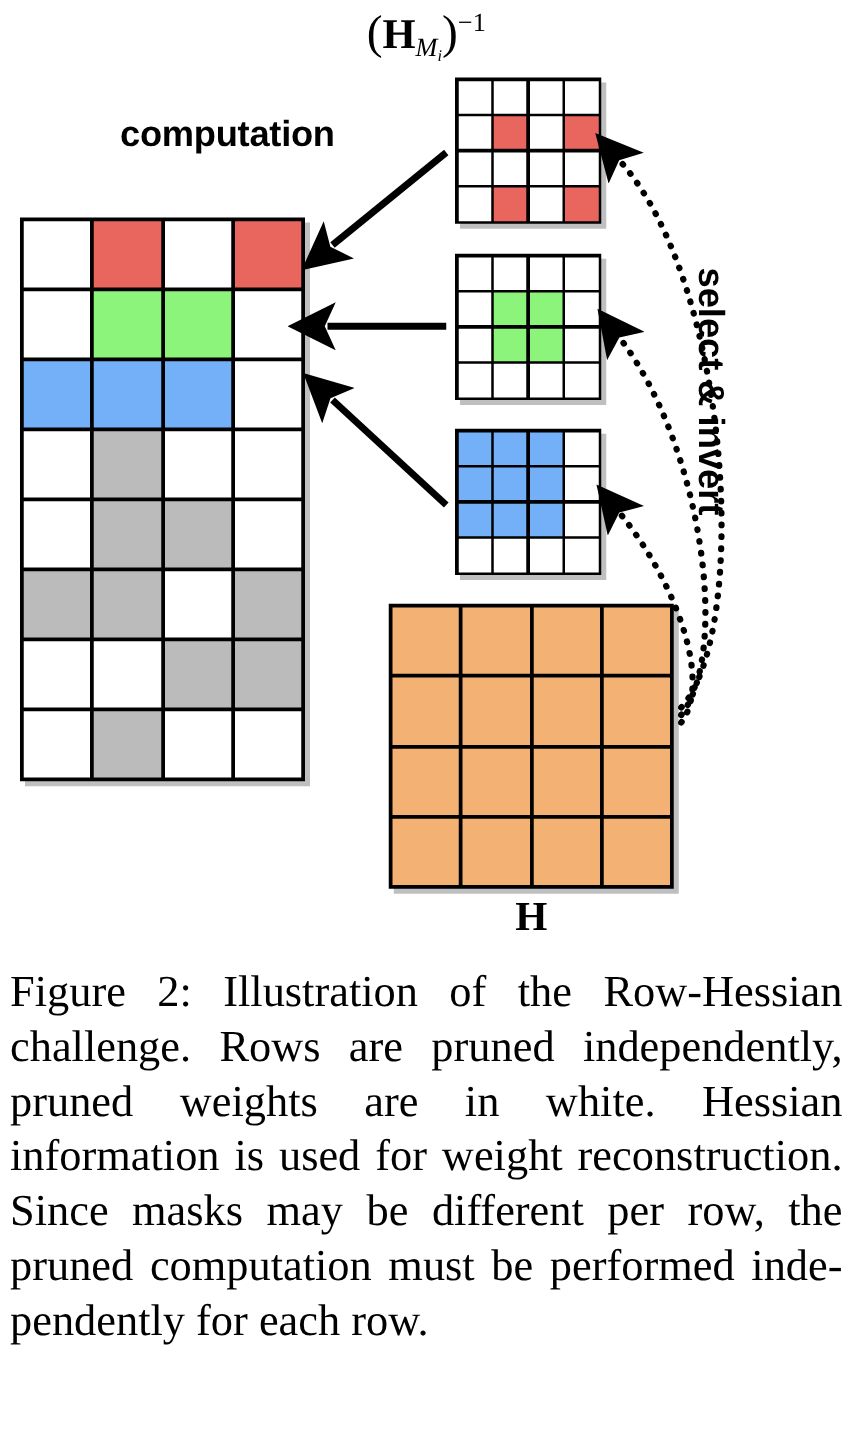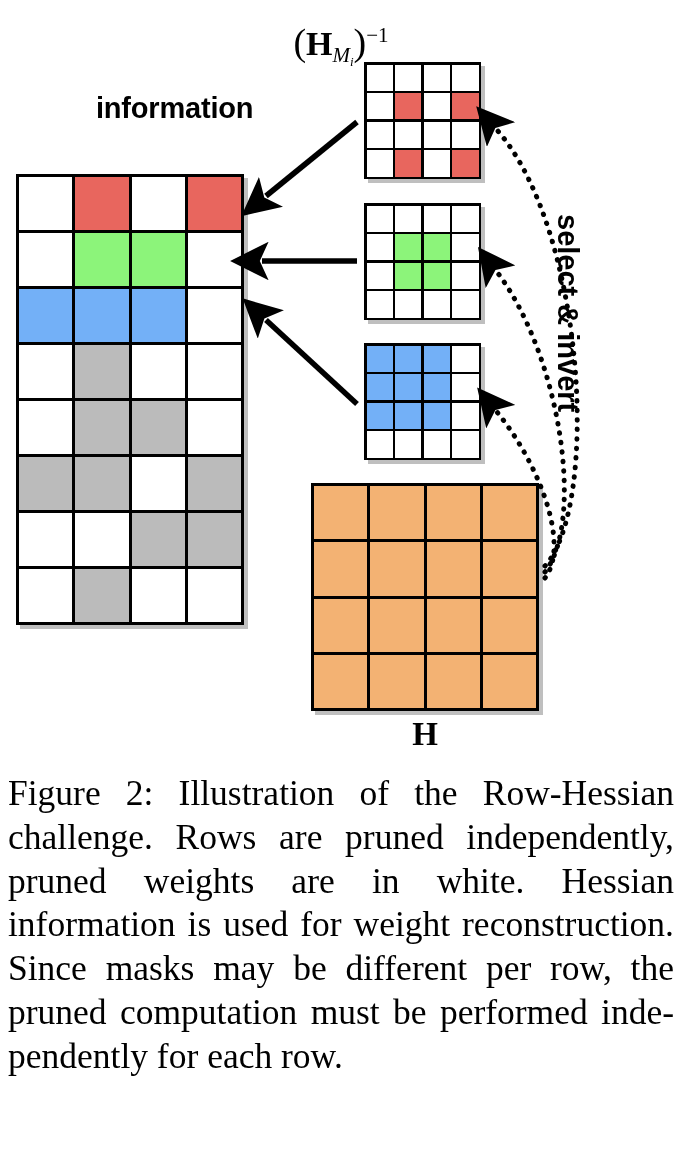--- a/index.html
+++ b/index.html
@@ -76,21 +76,21 @@
   
   .math-label {
     position: absolute;
     font-family: "Liberation Serif", serif;
     font-weight: bold;
     color: #000;
     white-space: nowrap;
   }
   #hm-title {
     left: 0; right: 0;
-    top: 20px;
+    top: 4px;
     text-align: center;
     font-size: 34px;
     font-weight: normal;
   }
   #hm-title .bigparen { font-size: 38px; font-weight: normal; }
   #hm-title .bold-h { font-weight: bold; font-size: 34px; }
   #hm-title sub {
     font-style: italic;
     font-size: 21px;
     font-weight: normal;
@@ -283,21 +283,21 @@
       <div class="cell" style="background: rgb(243, 178, 115);"></div>
       <div class="cell" style="background: rgb(243, 178, 115);"></div>
       <div class="cell" style="background: rgb(243, 178, 115);"></div>
       <div class="cell" style="background: rgb(243, 178, 115);"></div>
       <div class="cell" style="background: rgb(243, 178, 115);"></div>
       <div class="cell" style="background: rgb(243, 178, 115);"></div>
       <div class="cell" style="background: rgb(243, 178, 115);"></div>
     </div>
   <div class="math-label" id="h-label">H</div>
 
-  <div id="reconstruct-label">information</div>
+  <div id="reconstruct-label">computation</div>
   <div id="select-invert-label">select &amp; invert</div>
 
   <svg id="arrows" viewBox="0 0 682 760">
     <defs>
       <marker id="solidhead" markerWidth="7" markerHeight="7" refX="1.2" refY="3.5" orient="auto">
         <path d="M0,0 L7,3.5 L0,7 L1.6,3.5 z" fill="#000"></path>
       </marker>
       <marker id="dothead" markerWidth="7.5" markerHeight="7.5" refX="1.2" refY="3.75" orient="auto">
         <path d="M0,0 L7.5,3.75 L0,7.5 L1.7,3.75 z" fill="#000"></path>
       </marker>

